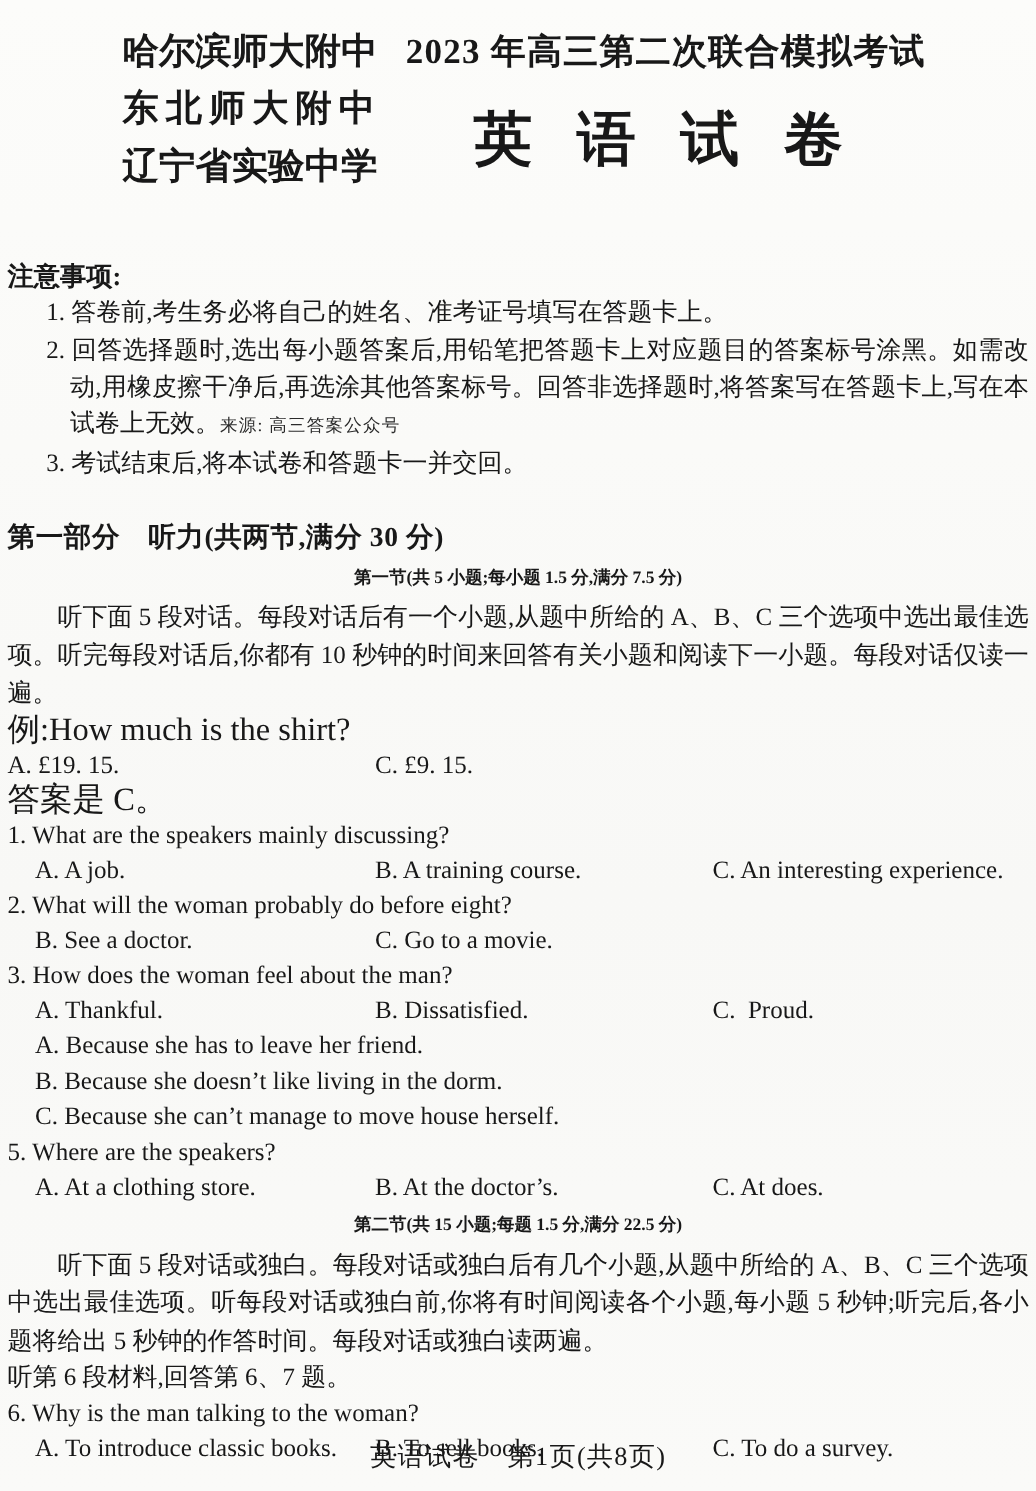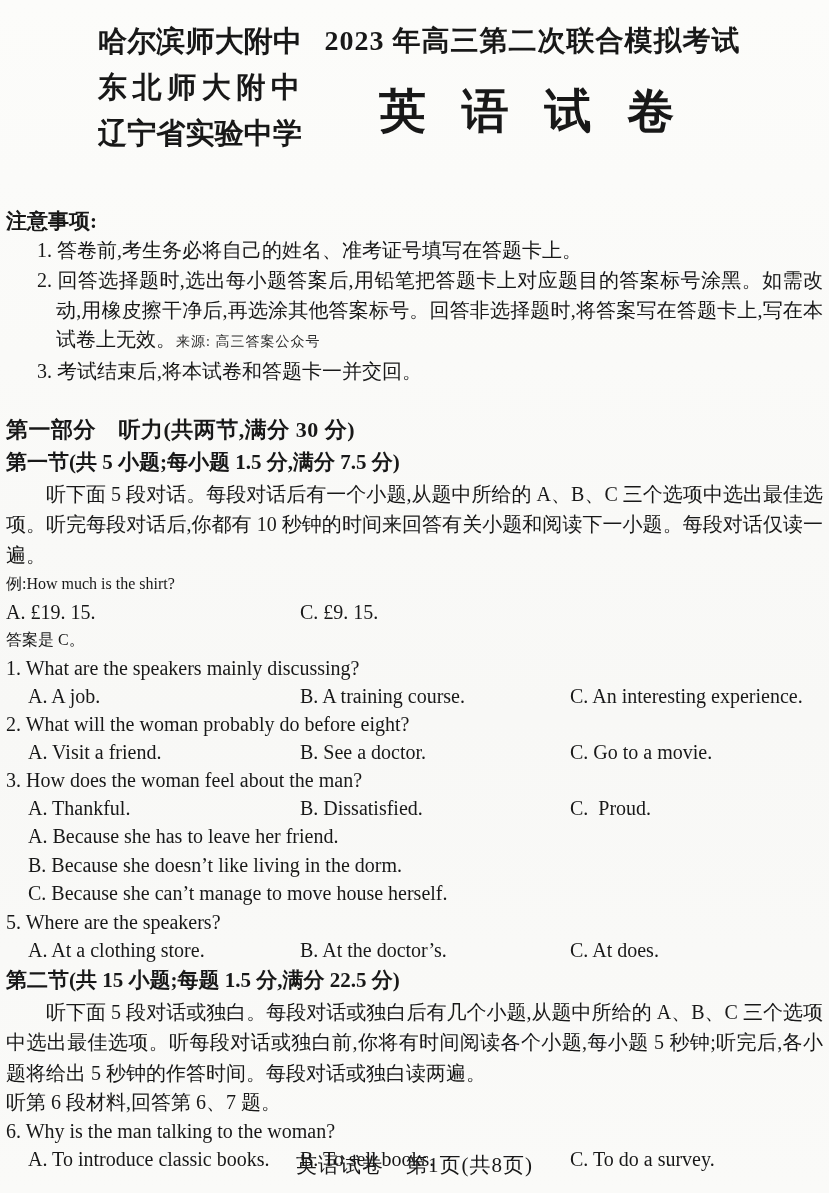--- a/index.html
+++ b/index.html
@@ -37,27 +37,27 @@
   .notice-item {
     font-size: 20px; line-height: 29.5px;
     margin-left: 50px; text-indent: -19px;
     text-align: justify;
   }
   .notice-item.gap-top { margin-top: 0.5px; }
   .source-note { font-size: 14px; color: #2a2a2a; letter-spacing: 1px; }
 
   
   .part-heading { font-size: 22px; font-weight: bold; margin-top: 26px; line-height: 33px; letter-spacing: 0.5px; }
-  .section-heading { font-size: 21px; font-weight: bold; line-height: 33px; }
+  .section-heading { font-size: 14px; font-weight: bold; line-height: 33px; text-align: center; }
   .instructions {
     font-size: 20px; line-height: 30.5px;
     text-indent: 2em; text-align: justify;
   }
   .material-note { font-size: 20px; line-height: 29px; }
-  .line { font-size: 16px; line-height: 28px; font-family: Liberation Serif, serif; }
+  .line { font-size: 26px; line-height: 28px; font-family: Liberation Serif, serif; }
   .q-text { font-size: 20px; line-height: 28px; white-space: pre-wrap; }
 
   .opts {
     display: grid;
     grid-template-columns: 272px 270px auto;
     padding-left: 22px;
     font-size: 20px; line-height: 28px;
   }
   .opts.flush { padding-left: 0; grid-template-columns: 294px 270px auto; }
   .opt { white-space: pre-wrap; }
@@ -111,21 +111,20 @@
     <div class="opts">
       <span class="opt">A. A job.</span>
       <span class="opt">B. A training course.</span>
       <span class="opt">C. An interesting experience.</span>
     </div>
   </div>
 
   <div class="question">
     <div class="q-text">2. What will the woman probably do before eight?</div>
     <div class="opts">
-      <span class="opt">A. Visit a friend.</span>
       <span class="opt">B. See a doctor.</span>
       <span class="opt">C. Go to a movie.</span>
     </div>
   </div>
 
   <div class="question">
     <div class="q-text">3. How does the woman feel about the man?</div>
     <div class="opts">
       <span class="opt">A. Thankful.</span>
       <span class="opt">B. Dissatisfied.</span>

